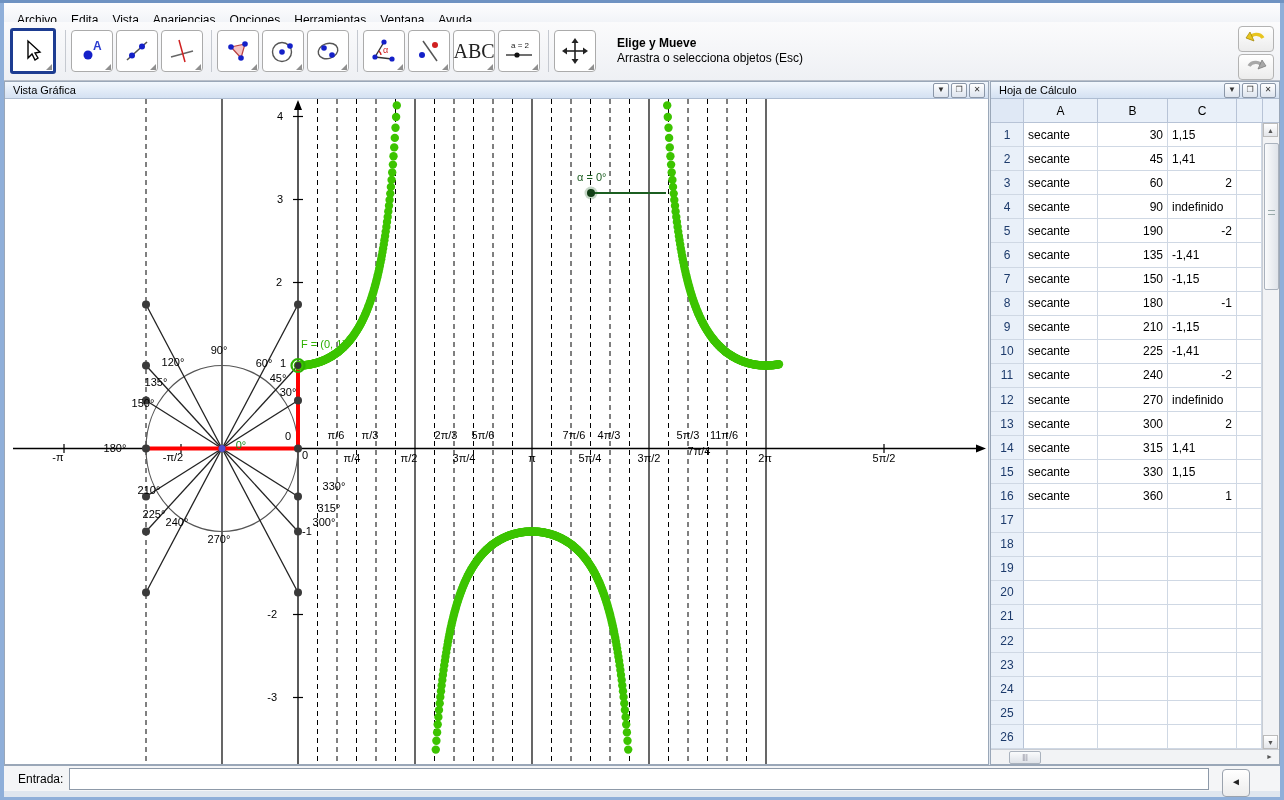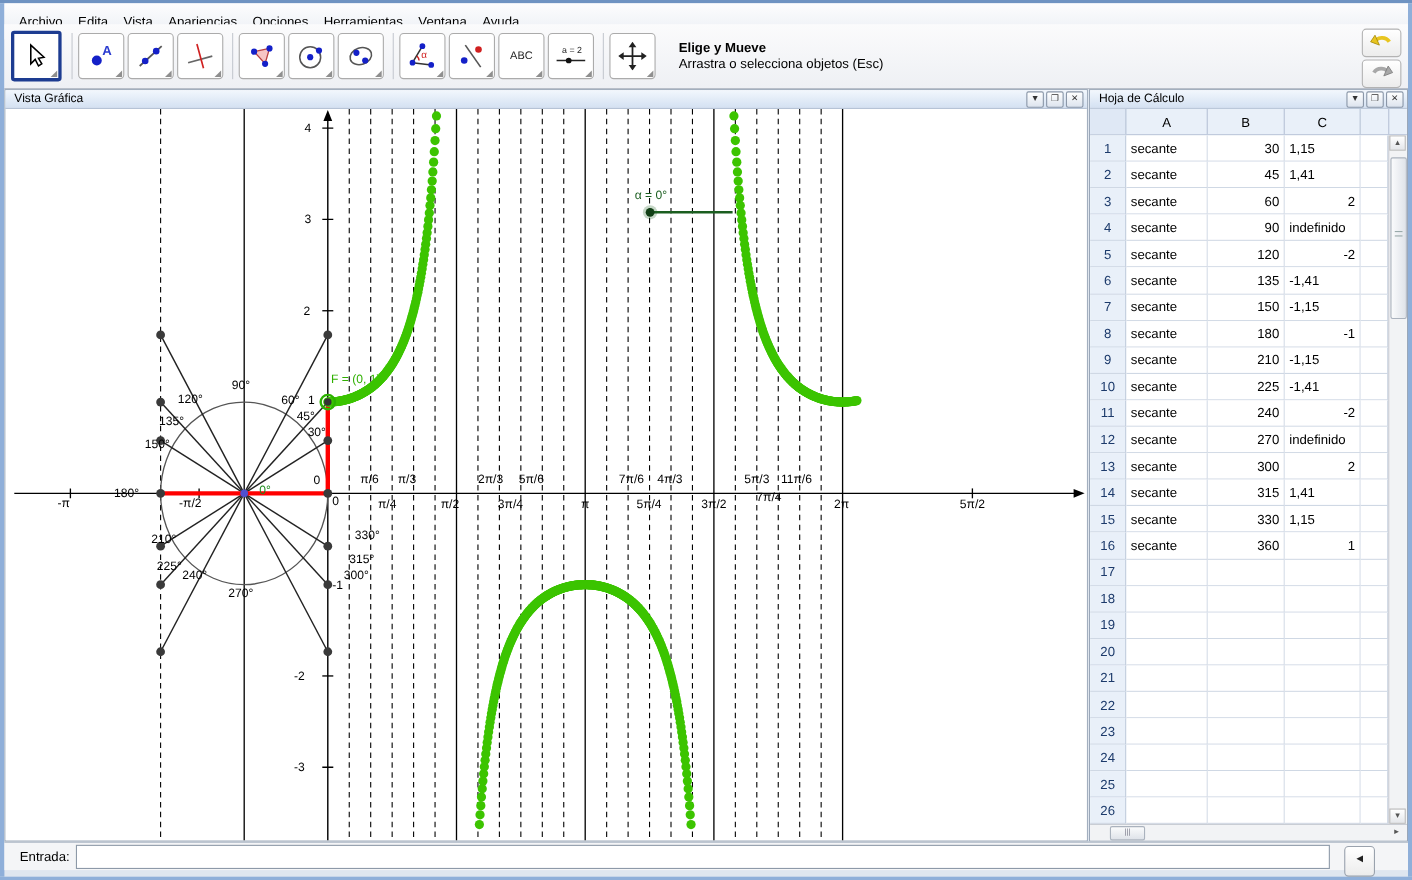--- a/index.html
+++ b/index.html
@@ -162,21 +162,21 @@
   </div>
   <div class="tool">
     <svg width="26" height="26">
       <line x1="7" y1="3" x2="21" y2="23" stroke="#555" stroke-width="1.5"></line>
       <circle cx="6" cy="17" r="3" fill="#1420c8"></circle>
         <circle cx="19" cy="7" r="3" fill="#d02020"></circle>
     </svg>
     <i class="tri"></i>
   </div>
   <div class="tool">
-    <span style="font-size:10px;color:#222;">ABC</span>
+    <span style="font-size:20px;color:#222;font-family:Liberation Serif, serif;">ABC</span>
     <i class="tri"></i>
   </div>
   <div class="tool">
     <svg width="30" height="26">
       <text x="7" y="10" font-size="8" fill="#222">a = 2</text>
       <line x1="2" y1="17" x2="28" y2="17" stroke="#222" stroke-width="1.3"></line>
       <circle cx="13" cy="17" r="2.6" fill="#111"></circle>
     </svg>
     <i class="tri"></i>
   </div>
@@ -1042,21 +1042,21 @@
         <div class="s-row">
           <div class="s-cell rn">4</div>
           <div class="s-cell ca">secante</div>
           <div class="s-cell cb">90</div>
           <div class="s-cell cc al-l">indefinido</div>
           <div class="s-cell cf"></div>
         </div>
         <div class="s-row">
           <div class="s-cell rn">5</div>
           <div class="s-cell ca">secante</div>
-          <div class="s-cell cb">120</div>
+          <div class="s-cell cb">190</div>
           <div class="s-cell cc al-r">-2</div>
           <div class="s-cell cf"></div>
         </div>
         <div class="s-row">
           <div class="s-cell rn">6</div>
           <div class="s-cell ca">secante</div>
           <div class="s-cell cb">135</div>
           <div class="s-cell cc al-l">-1,41</div>
           <div class="s-cell cf"></div>
         </div>

